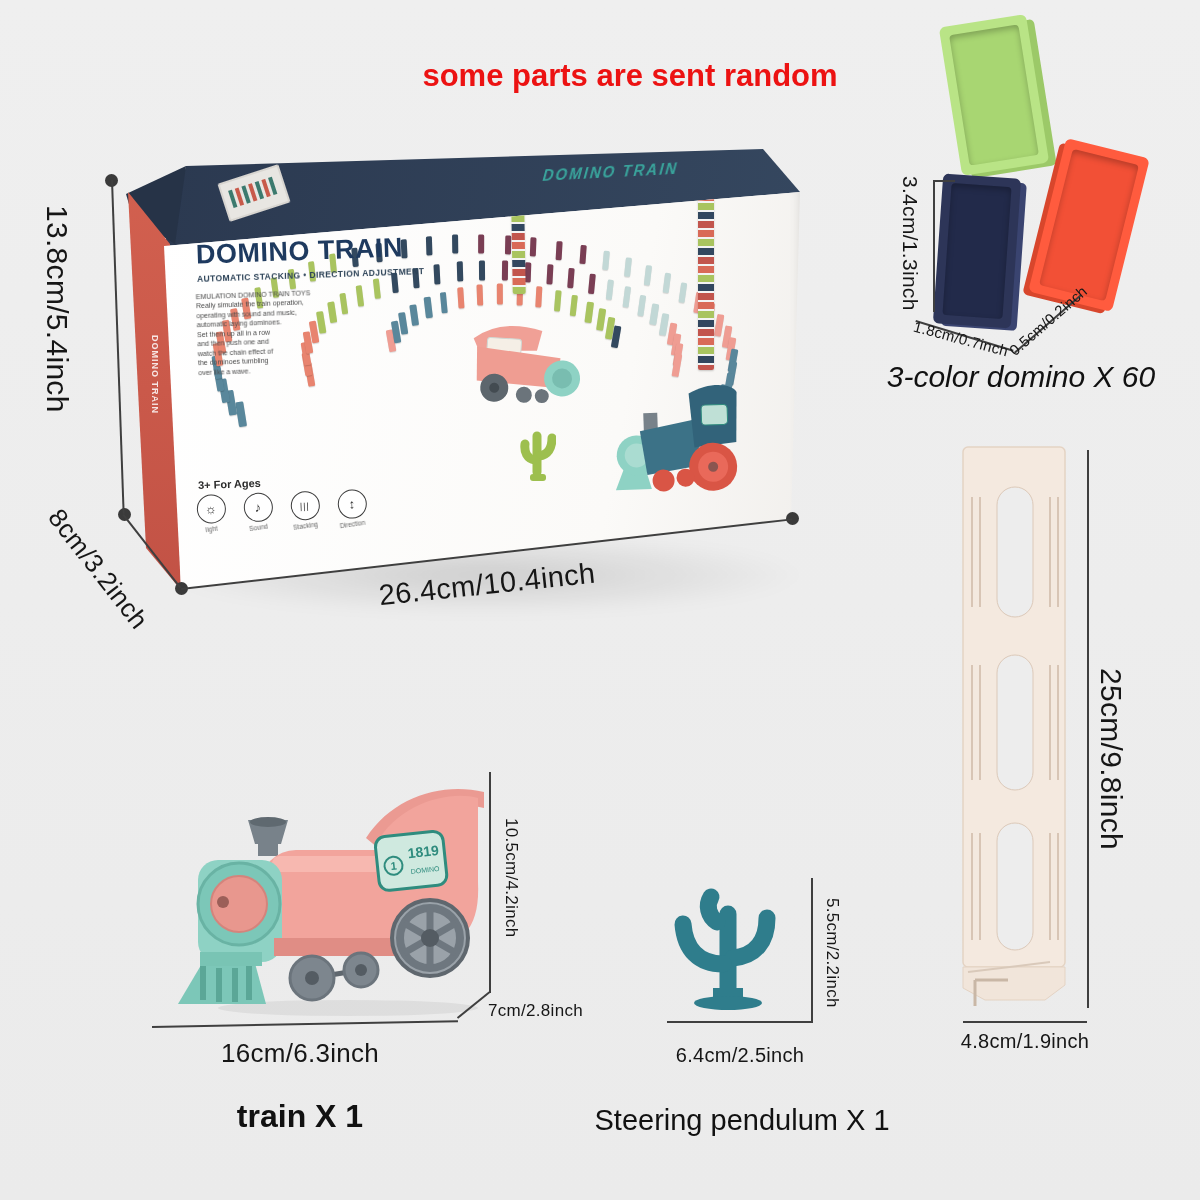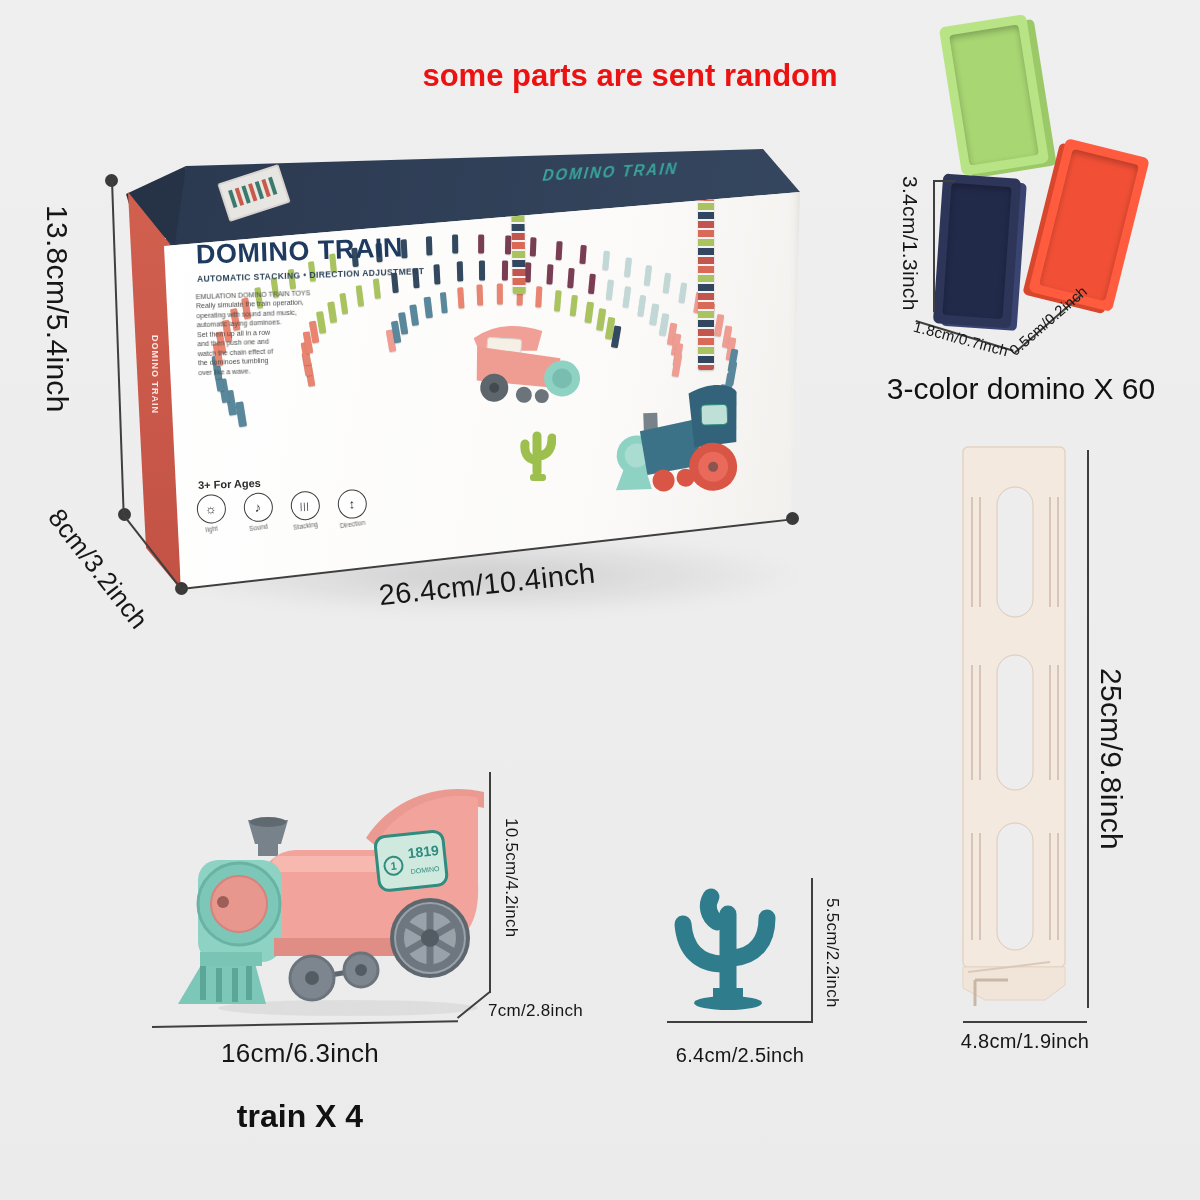--- a/index.html
+++ b/index.html
@@ -268,21 +268,21 @@
       <div class="inner"></div>
     </div>
 
   <div class="abs vline" style="left:933px;top:180px;height:132px;"></div>
   <div class="abs mline" style="left:933px;top:180px;width:22px;"></div>
   <div class="abs dim vtext" style="left:898px;top:176px;height:142px;font-size:21px;">3.4cm/1.3inch</div>
   <div class="abs mline" style="left:916px;top:320px;width:102px;transform:rotate(17deg);"></div>
   <div class="abs dim ctr" style="left:905px;top:330px;width:112px;font-size:15px;transform:rotate(15deg);">1.8cm/0.7inch</div>
   <div class="abs mline" style="left:1014px;top:352px;width:88px;transform:rotate(-41deg);"></div>
   <div class="abs dim ctr" style="left:992px;top:312px;width:112px;font-size:15px;transform:rotate(-41deg);">0.5cm/0.2inch</div>
-  <div class="abs plabel ctr" style="left:860px;top:372px;width:322px;font-size:30px;">3-color domino X 60</div>
+  <div class="abs plabel ctr" style="left:860px;top:360px;width:322px;font-size:30px;font-style:italic;">3-color domino X 60</div>
 
   <svg class="abs" style="left:950px;top:440px;" width="150" height="575" viewBox="0 0 150 575">
     <rect x="13" y="7" width="102" height="520" rx="5" fill="#f4e9df" stroke="#e4d3c3" stroke-width="1.5"></rect>
     <path d="M13,527 L13,548 L35,560 L95,560 L115,545 L115,527 Z" fill="#f1e5da" stroke="#e4d3c3"></path>
     <g fill="#ededed" stroke="#dcc9b9" stroke-width="1">
       <rect x="47" y="47" width="36" height="130" rx="18"></rect>
       <rect x="47" y="215" width="36" height="135" rx="18"></rect>
       <rect x="47" y="383" width="36" height="127" rx="18"></rect>
     </g>
     <g stroke="#d8c5b5" stroke-width="2" fill="none">
@@ -349,33 +349,34 @@
     <circle cx="164" cy="196" r="7" fill="#545c63"></circle>
     <circle cx="213" cy="188" r="17" fill="#7d868e" stroke="#6b747c" stroke-width="3"></circle>
     <circle cx="213" cy="188" r="6" fill="#545c63"></circle>
   </svg>
   <div class="abs vline" style="left:489px;top:772px;height:221px;"></div>
   <div class="abs mline" style="left:490px;top:993px;width:41px;transform:rotate(141deg);"></div>
   <div class="abs mline" style="left:152px;top:1026px;width:306px;transform:rotate(-1.1deg);"></div>
   <div class="abs dim vtext" style="left:501px;top:818px;height:130px;font-size:17px;">10.5cm/4.2inch</div>
   <div class="abs dim" style="left:488px;top:1001px;font-size:17px;">7cm/2.8inch</div>
   <div class="abs dim ctr" style="left:210px;top:1038px;width:180px;font-size:26px;">16cm/6.3inch</div>
-  <div class="abs plabel ctr" style="left:170px;top:1098px;width:260px;font-size:32px;font-weight:600;">train X 4</div>
+  <div class="abs plabel ctr" style="left:170px;top:1098px;width:260px;font-size:32px;font-weight:600;">train X 1</div>
 
   <svg class="abs" style="left:655px;top:872px;" width="150" height="145" viewBox="0 0 150 145">
     <g stroke="#2f7d8c" stroke-width="17" stroke-linecap="round" fill="none">
       <path d="M73,42 L73,118"></path>
       <path d="M62,50 C53,44 51,33 56,25"></path>
       <path d="M78,86 C100,84 112,70 112,46"></path>
       <path d="M68,92 C44,92 30,78 28,52"></path>
     </g>
     <g stroke="#39910f00" fill="none" stroke-width="1.5" opacity="0.5">
       <path d="M66,55 L66,105 M80,55 L80,105" stroke="#246susp0"></path>
     </g>
     <rect x="58" y="116" width="30" height="12" fill="#2f7d8c"></rect>
     <ellipse cx="73" cy="131" rx="34" ry="7" fill="#2f7d8c"></ellipse>
   </svg>
   <div class="abs vline" style="left:811px;top:878px;height:144px;"></div>
   <div class="abs mline" style="left:667px;top:1021px;width:146px;"></div>
   <div class="abs dim vtext" style="left:822px;top:898px;height:125px;font-size:17px;">5.5cm/2.2inch</div>
   <div class="abs dim ctr" style="left:650px;top:1044px;width:180px;font-size:20px;">6.4cm/2.5inch</div>
+  <div class="abs plabel ctr" style="left:557px;top:1104px;width:370px;font-size:29px;">Steering pendulum X 1</div>
 
 </div>
 
 </body></html>

